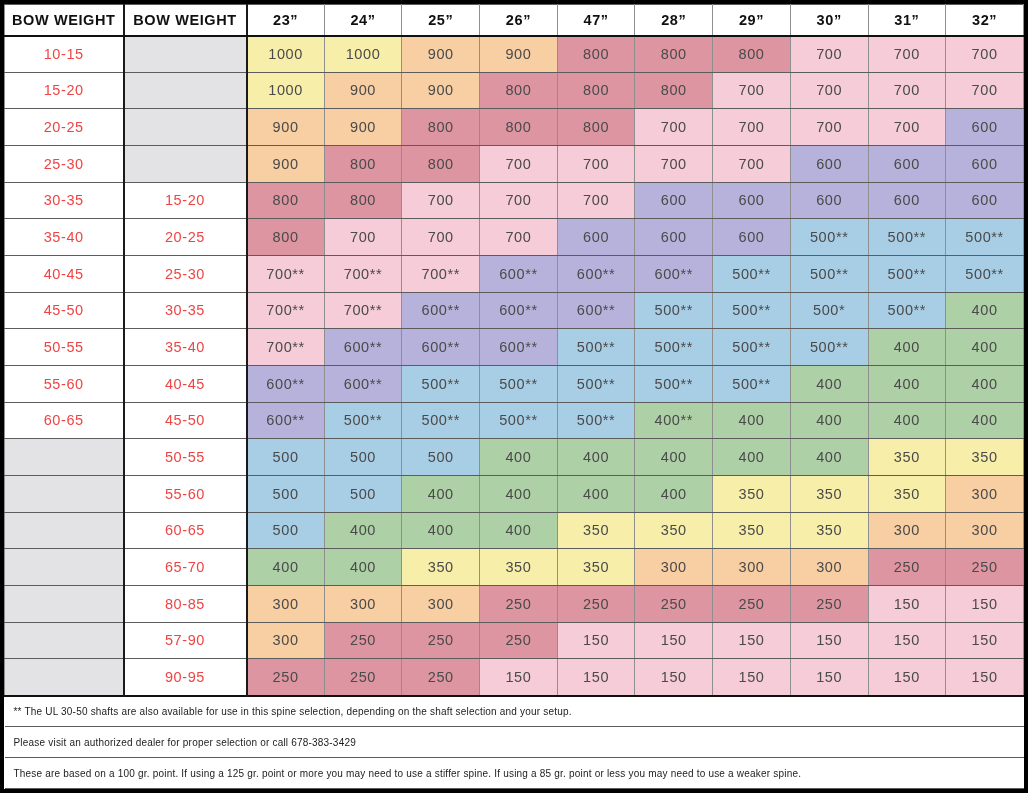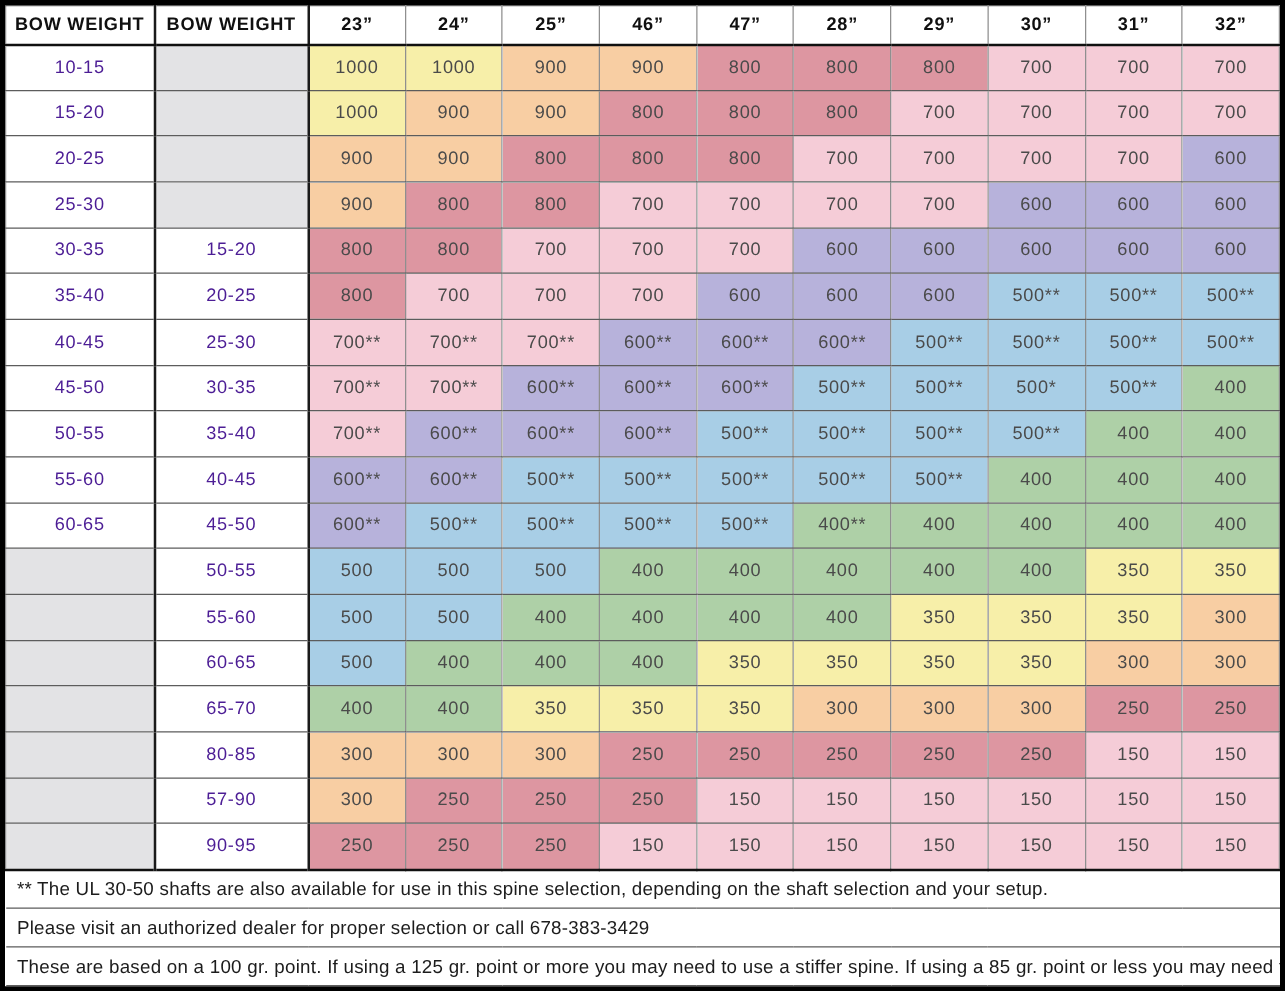--- a/index.html
+++ b/index.html
@@ -37,27 +37,27 @@
     height:31px;
     font-weight:700; font-size:14.5px; letter-spacing:.6px;
     color:#101010; background:#fff;
     border-bottom:2px solid #101010;
   }
   tbody td {
     height:31px;
     font-size:14.5px; letter-spacing:.6px;
     color:#4a4a4a;
   }
-  td.lbl { background:#fff; color:#4c1d95;margin-top:40px; }
+  td.lbl { background:#fff; color:#ef4444;margin-top:40px; }
   td.lbl.empty { background:#e3e3e5; }
   .sep-r { border-right:2px solid #1a1a1a !important; }
   tfoot td {
     height:31px;
     text-align:left; padding-left:9px;
-    font-size:15px; letter-spacing:.2px;
+    font-size:10px; letter-spacing:.2px;
     color:#1c1c1c; background:#fff;
     border-left:none; border-right:none;
   }
   tfoot tr.first td { border-top:2px solid #101010; }
 </style>
 </head>
 <body>
 
 <div class="sheet">
   <table>
@@ -75,21 +75,21 @@
         <col>
         <col>
     </colgroup>
     <thead>
       <tr class="h2" id="col-header-row">
         <th class="sep-r">BOW WEIGHT</th>
         <th class="sep-r">BOW WEIGHT</th>
       <th>23”</th>
           <th>24”</th>
           <th>25”</th>
-          <th>46”</th>
+          <th>26”</th>
           <th>47”</th>
           <th>28”</th>
           <th>29”</th>
           <th>30”</th>
           <th>31”</th>
           <th>32”</th>
         </tr>
     </thead>
     <tbody id="spine-body">
         <tr>

